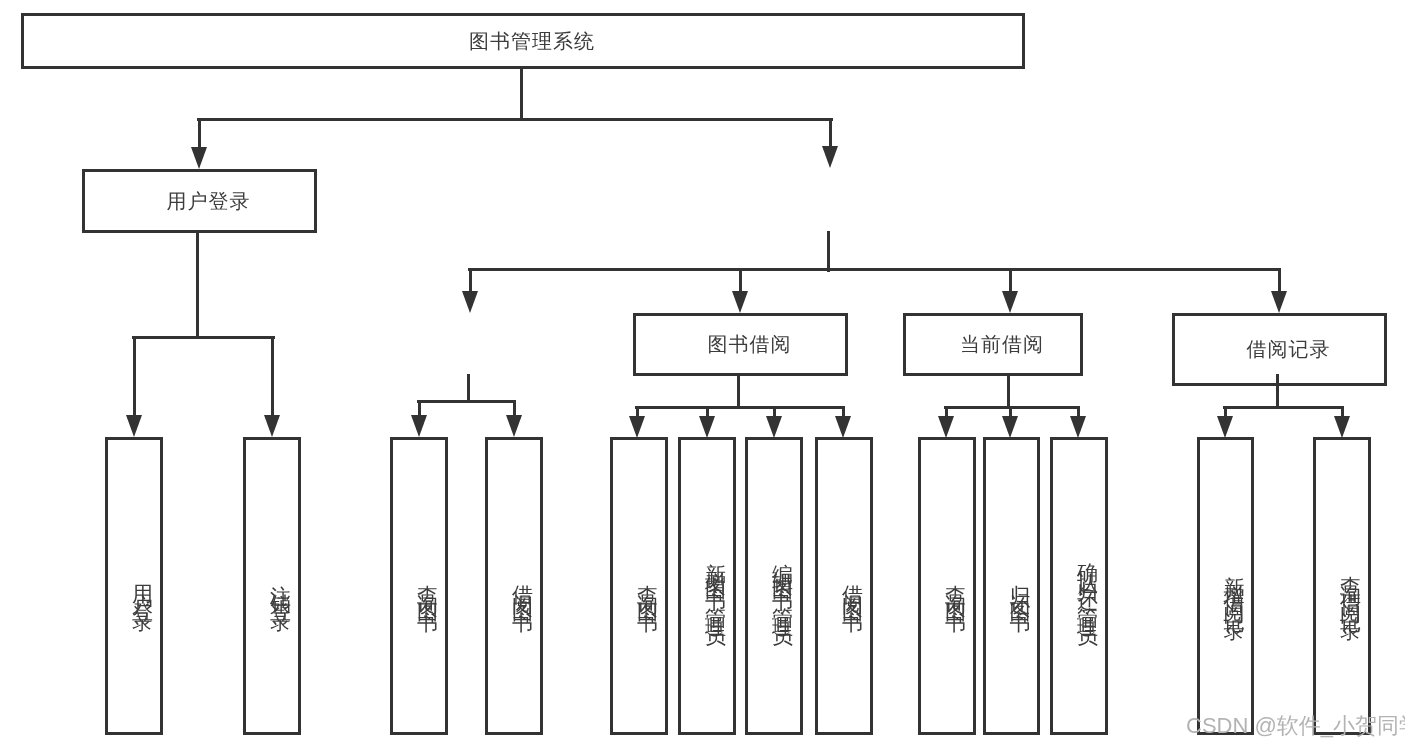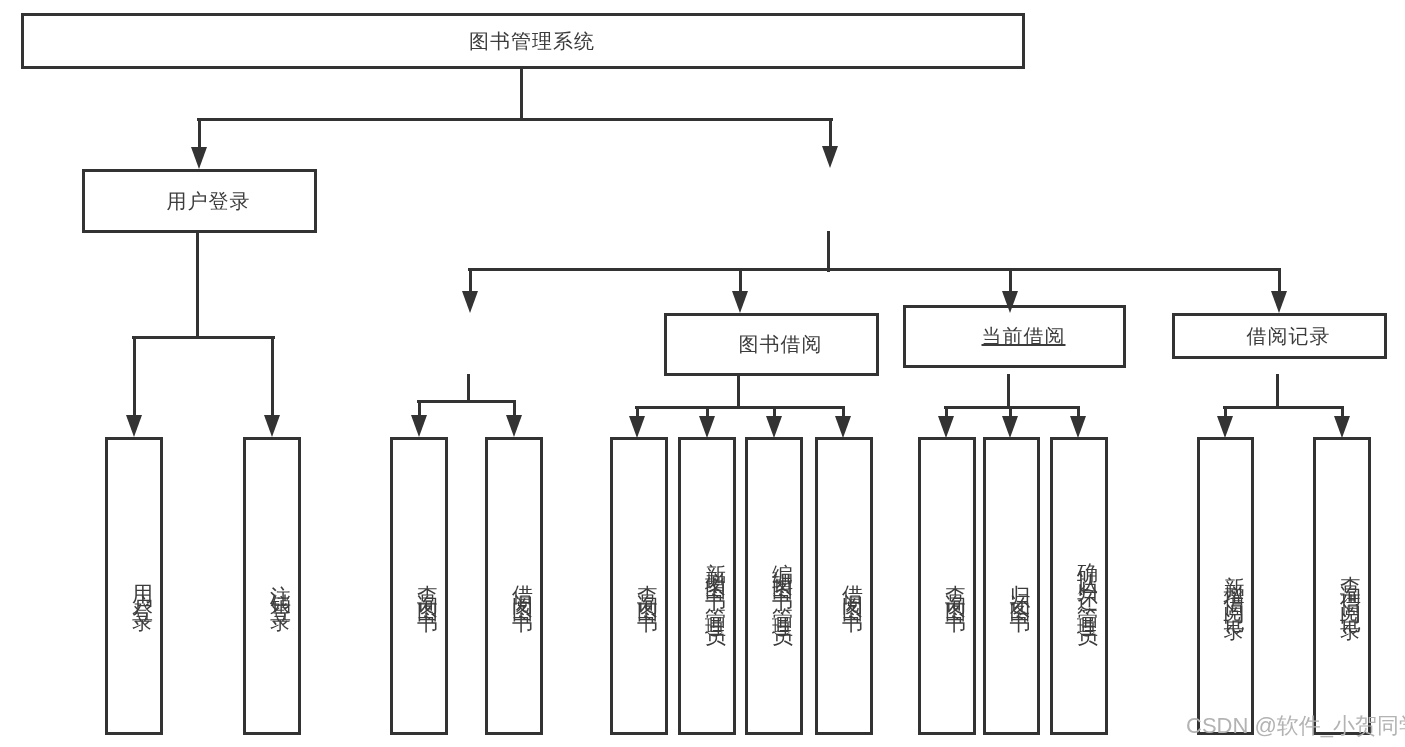--- a/index.html
+++ b/index.html
@@ -56,27 +56,27 @@
 <div id="canvas">
 
   <div class="box h" style="left:21px;top:13px;width:1004px;height:56px;">
     <span>图书管理系统</span>
   </div>
 
   <div class="box h" style="left:82px;top:169px;width:235px;height:64px;">
     <span>用户登录</span>
   </div>
 
-  <div class="box h" style="left:633px;top:313px;width:215px;height:63px;margin-left:31px;">
+  <div class="box h" style="left:633px;top:313px;width:215px;height:63px;">
     <span>图书借阅</span>
   </div>
-  <div class="box h" style="left:903px;top:305px;width:223px;height:63px;text-decoration:underline;">
+  <div class="box h" style="left:903px;top:313px;width:180px;height:63px;">
     <span>当前借阅</span>
   </div>
-  <div class="box h" style="left:1172px;top:313px;width:215px;height:46px;text-align:right;">
+  <div class="box h" style="left:1172px;top:313px;width:215px;height:73px;text-align:right;">
     <span>借阅记录</span>
   </div>
 
   <div class="box leaf" style="left:105px;top:437px;width:58px;height:298px;">
     <span>用户登录</span>
   </div>
   <div class="box leaf" style="left:243px;top:437px;width:58px;height:298px;">
     <span>注销登录</span>
   </div>
 

